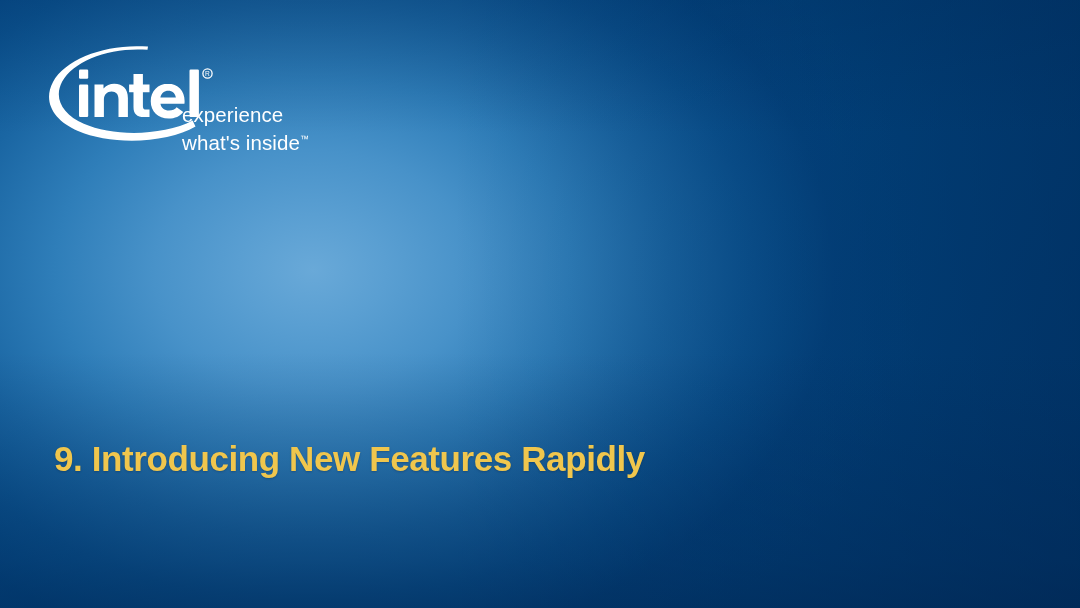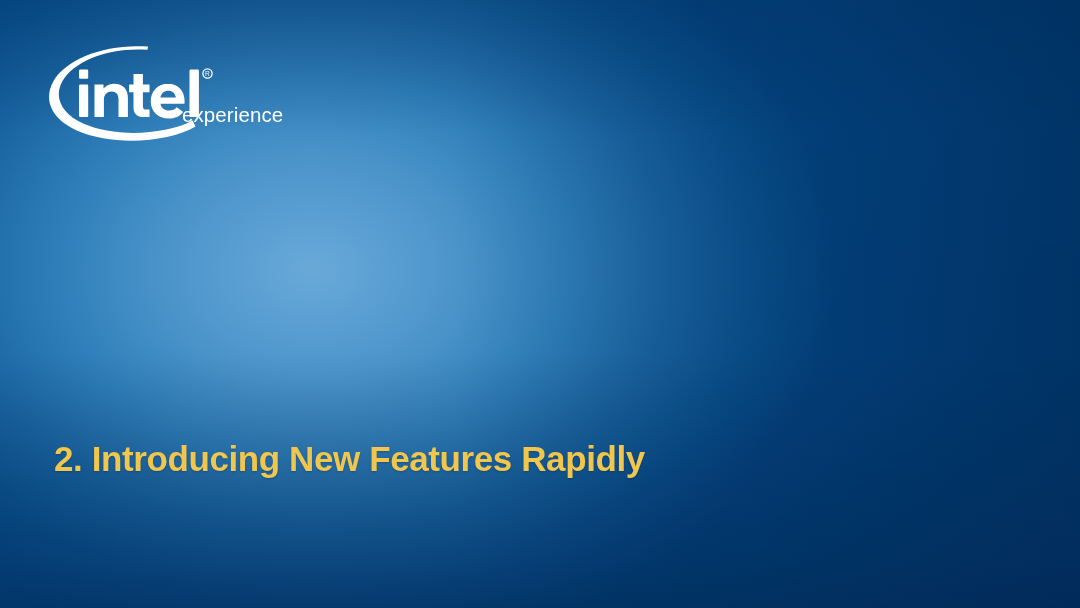--- a/index.html
+++ b/index.html
@@ -178,20 +178,21 @@
       </g>
 
       <g>
         <circle cx="163.5" cy="29.5" r="4.6" fill="none" stroke="#ffffff" stroke-width="1.3"></circle>
         <text x="163.5" y="32.3" font-family="Liberation Sans, sans-serif" font-size="6.6" fill="#ffffff" text-anchor="middle">R</text>
       </g>
     </svg>
 
     <div class="logo-tagline">
       <div>experience</div>
+      <div><span>what's inside</span><span class="tm">™</span></div>
     </div>
 
   </div>
 
 
-  <div class="subhead">2. Introducing New Features Rapidly</div>
+  <div class="subhead">9. Introducing New Features Rapidly</div>
 
 </div>
 
 </body></html>

